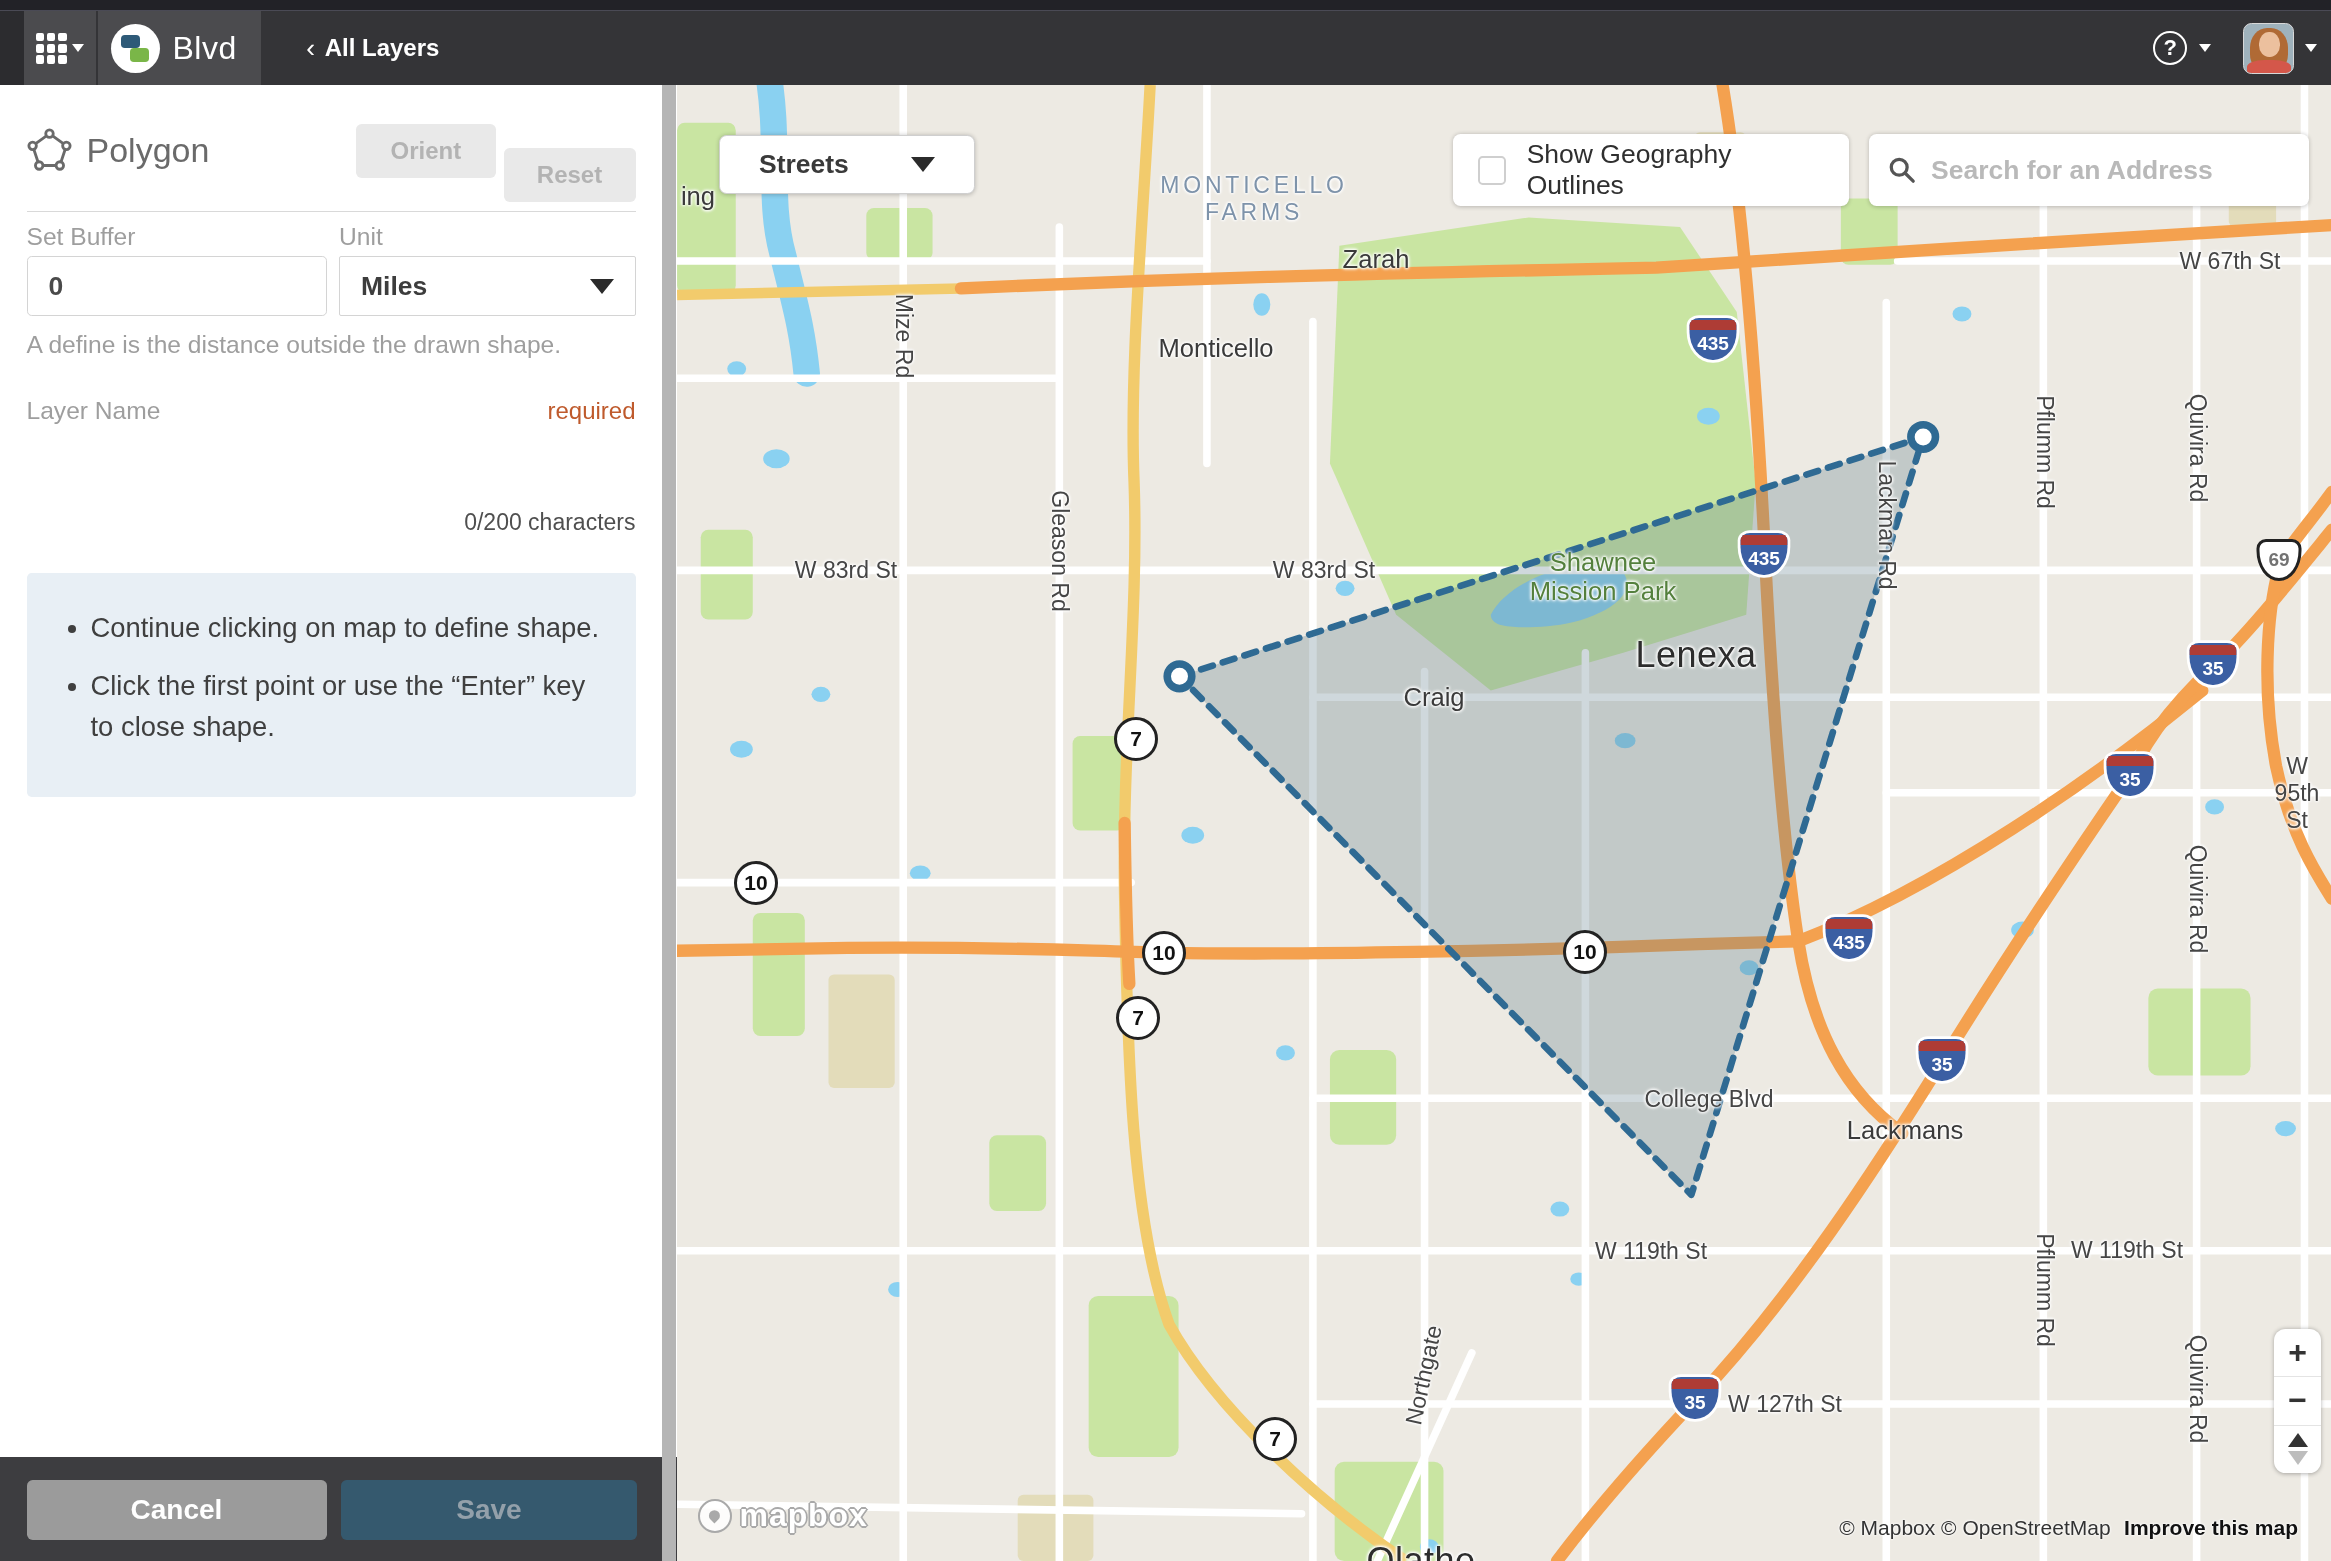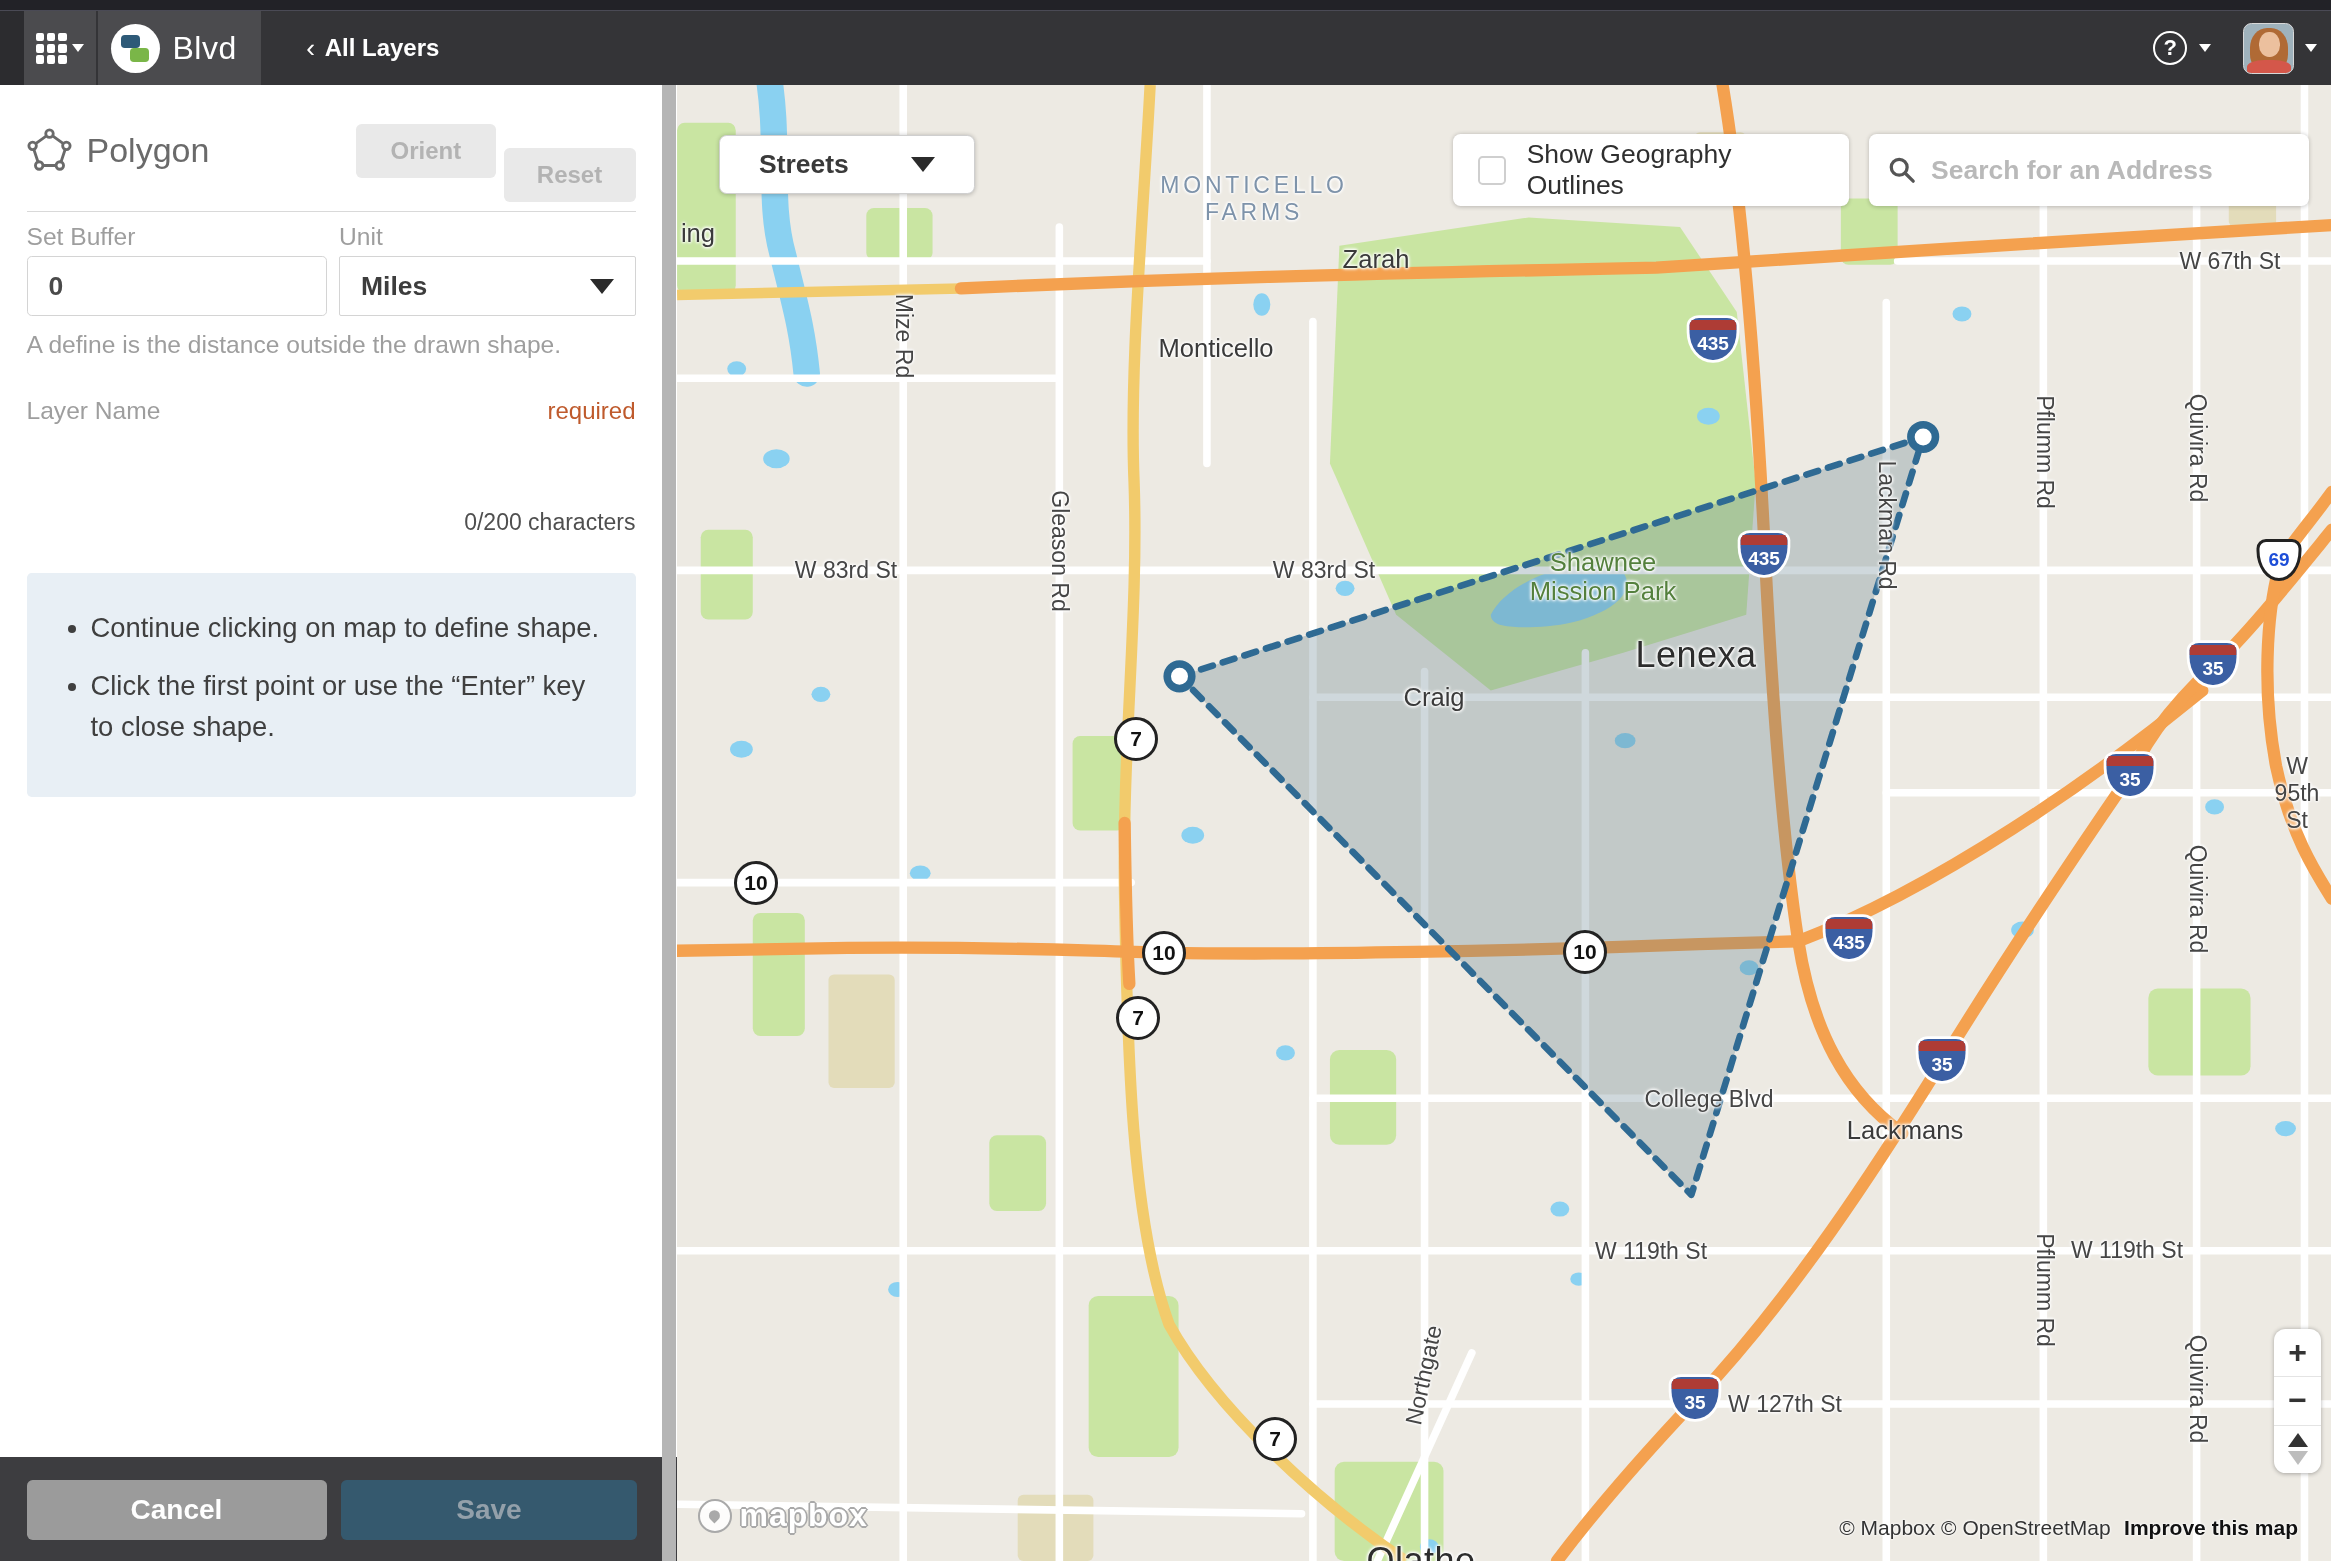--- a/index.html
+++ b/index.html
@@ -113,21 +113,21 @@
   .shield-i { width:47px; height:42px; background:#3b5fa3;
     border-radius:9.5px 9.5px 23px 23px / 7.6px 7.6px 28px 28px;
     box-shadow:0 0 0 2.8px #fff; overflow:hidden; }
   .shield-i .band { width:100%; height:9.5px; background:#ae3c35; }
   .shield-i b { color:#fff; font-size:19px; line-height:28px; }
   .shield-c { width:44px; height:44px; background:#fff; border:3.8px solid #222;
     border-radius:50%; }
   .shield-c b { color:#111; font-size:21px; line-height:36px; }
   .shield-us { width:45px; height:42px; background:#fff; border:3.3px solid #222;
     border-radius:9.5px 9.5px 50% 50% / 9.5px 9.5px 72% 72%; }
-  .shield-us b { color:#1d4ed8; font-size:19px; line-height:34px; }
+  .shield-us b { color:#737373; font-size:19px; line-height:34px; }
 
   .map-panel { position:absolute; background:#fff; border-radius:7.6px;
     box-shadow:0 0.9px 4.7px rgba(0,0,0,.22); display:flex; align-items:center; z-index:12; }
   .style-select { left:42px; top:50px; width:256px; height:59px; border:1.9px solid #cfcfcf;
     padding:0 39px; cursor:pointer; }
   .style-select .val { flex:1; font-size:26.5px; font-weight:700; color:#3a3a3a; }
   .geo-panel { left:776px; top:49px; width:396px; height:72px; padding:0 24.6px; cursor:pointer; }
   .geo-check { width:29px; height:29px; border:2.8px solid #cfcfcf; border-radius:4.7px;
     margin-right:21px; background:#fff; }
   .geo-label { font-size:26.5px; color:#2f2f2f; }
@@ -398,21 +398,21 @@
         </div>
         <div class="shield shield-c" style="left: 908px; top: 867px;">
           <b>10</b>
         </div>
       </div>
     <div class="map-labels" id="map-labels">
         <div class="lbl area" style="left: 577px; top: 114px;">MONTICELLO
 FARMS</div>
         <div class="lbl town" style="left: 699px; top: 174px;">Zarah</div>
         <div class="lbl town" style="left: 539px; top: 263px;">Monticello</div>
-        <div class="lbl town" style="left: 21px; top: 111px; margin-top: 37px;">ing</div>
+        <div class="lbl town" style="left: 21px; top: 111px;">ing</div>
         <div class="lbl road" style="left: 226px; top: 251px; transform: translate(-50%, -50%) rotate(90deg);">Mize Rd</div>
         <div class="lbl road" style="left: 382px; top: 466px; transform: translate(-50%, -50%) rotate(90deg);">Gleason Rd</div>
         <div class="lbl road" style="left: 169px; top: 485px;">W 83rd St</div>
         <div class="lbl road" style="left: 647px; top: 485px;">W 83rd St</div>
         <div class="lbl road" style="left: 1553px; top: 176px;">W 67th St</div>
         <div class="lbl park" style="left: 926px; top: 492px;">Shawnee
 Mission Park</div>
         <div class="lbl city" style="left: 1019px; top: 570px;">Lenexa</div>
         <div class="lbl town" style="left: 757px; top: 612px;">Craig</div>
         <div class="lbl road" style="left: 1209px; top: 440px; transform: translate(-50%, -50%) rotate(90deg);">Lackman Rd</div>

